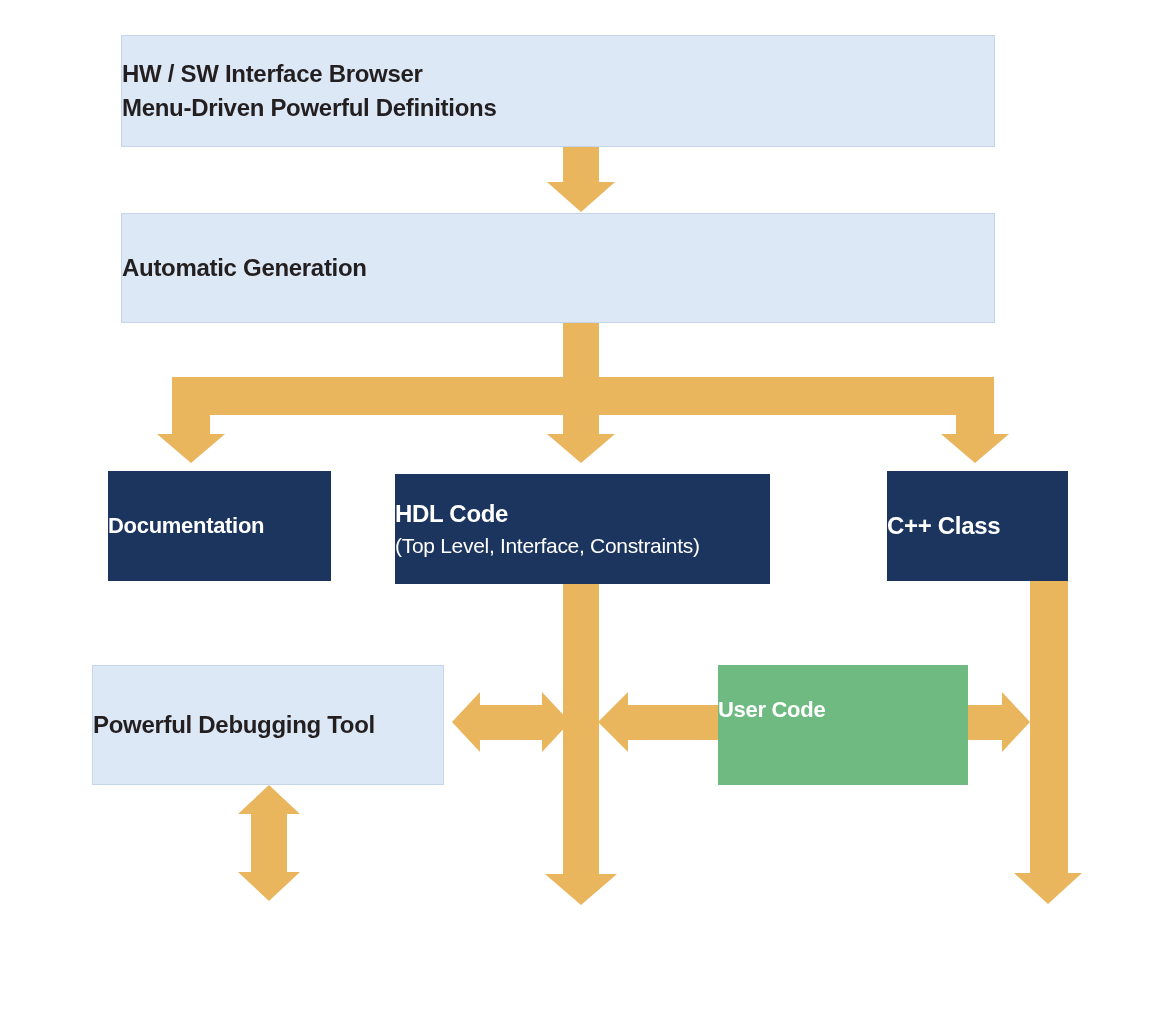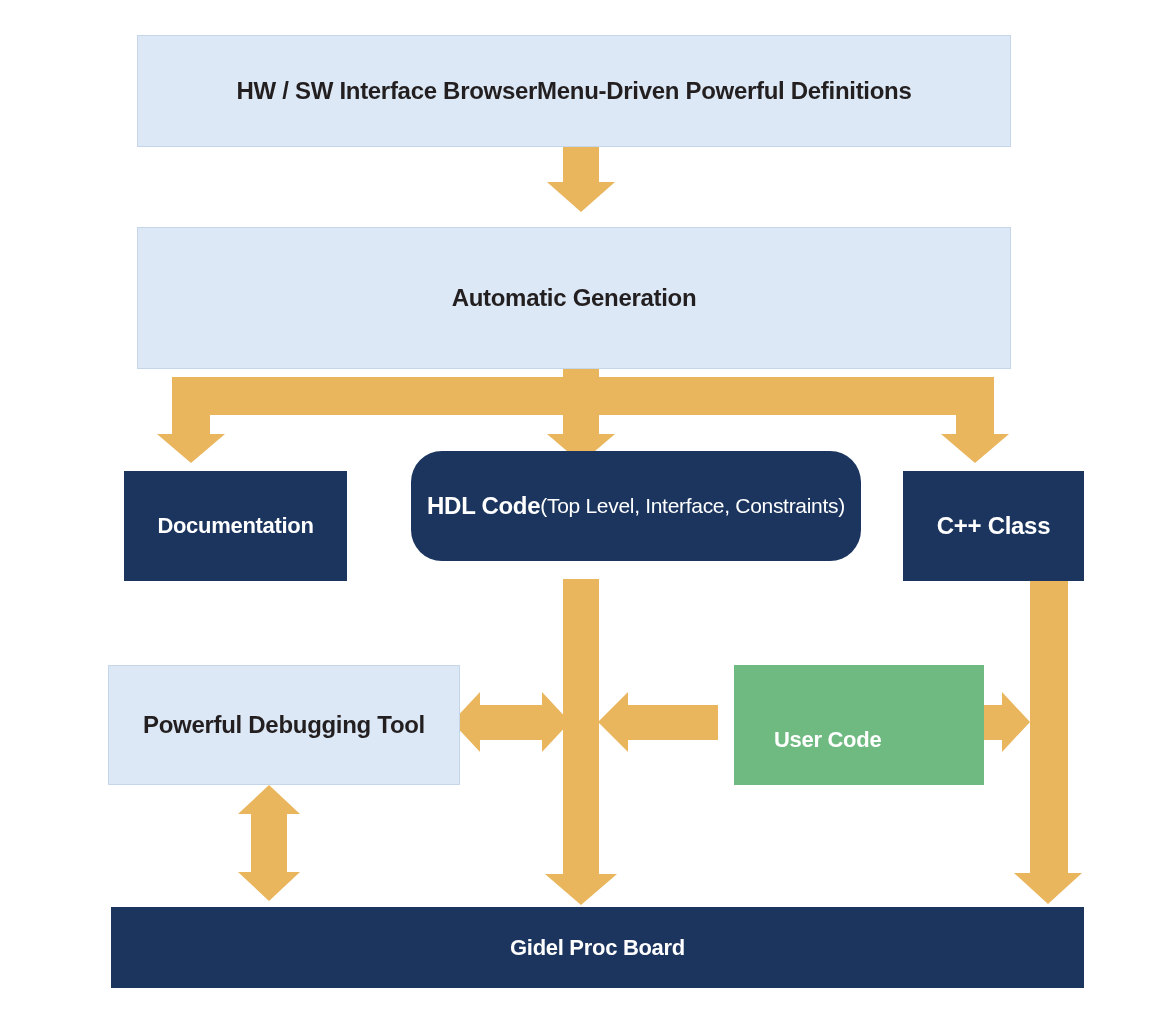--- a/index.html
+++ b/index.html
@@ -19,53 +19,52 @@
     background:#ffffff;
     overflow:hidden;
   }
   .arrow-layer{
     position:absolute;left:0;top:0;width:1150px;height:1029px;
     z-index:1;
   }
   .arrow{fill:var(--gold);}
   .node{
     position:absolute;
-    display:flex;
-    align-items:center;justify-content:center;
+    display:flex;flex-direction:column;
+    align-items:flex-start;justify-content:center;
     box-sizing:border-box;
     text-align:center;
     z-index:2;
     letter-spacing:-0.3px;
-    margin-left:16px;
   }
   .node-light{
     background:var(--light-blue);
     border:1px solid var(--light-blue-border);
     color:var(--dark-text);
   }
   .node-navy{
     background:var(--navy);
     color:var(--white-text);
   }
   .node-green{
     background:var(--green);
     color:var(--white-text);
   }
   .t-lg{font-size:24px;font-weight:700;line-height:34px;}
   .t-md{font-size:22px;font-weight:700;line-height:30px;}
   .t-sub{font-size:21px;font-weight:400;line-height:30px;}
 
   
   .n-browser   {left:121px;top:35px;width:874px;height:112px;}
-  .n-generation{left:121px;top:227px;width:874px;height:142px;}
+  .n-generation{left:121px;top:213px;width:874px;height:110px;}
   .n-docs      {left:108px; top:471px;width:223px;height:110px;}
-  .n-hdl       {left:395px;top:451px;width:450px;height:110px;border-radius:31px;}
+  .n-hdl       {left:395px;top:474px;width:375px;height:110px;}
   .n-cpp       {left:887px;top:471px;width:181px;height:110px;}
   .n-debug     {left:92px; top:665px;width:352px;height:120px;}
-  .n-user      {left:718px;top:665px;width:250px;height:120px;justify-content:flex-start;padding-top:30px;padding-left:40px;}
+  .n-user      {left:718px;top:665px;width:250px;height:120px;justify-content:flex-start;padding-top:30px;}
   .n-board     {left:95px; top:907px;width:973px;height:81px;}
 
   .user-row{
     display:flex;width:100%;
     justify-content:space-between;
     box-sizing:border-box;
     padding:2px 24px 0 18px;
   }
 </style>
 </head>
@@ -141,17 +140,14 @@
   </div>
 
   <div class="node node-navy n-cpp">
     <span class="t-lg">C++ Class</span>
   </div>
 
   <div class="node node-green n-user">
     <span class="t-md">User Code</span>
   </div>
 
-  <div class="node node-navy n-board">
-    <span class="t-md">Gidel Proc Board</span>
-  </div>
 
 </div>
 
 </body></html>

